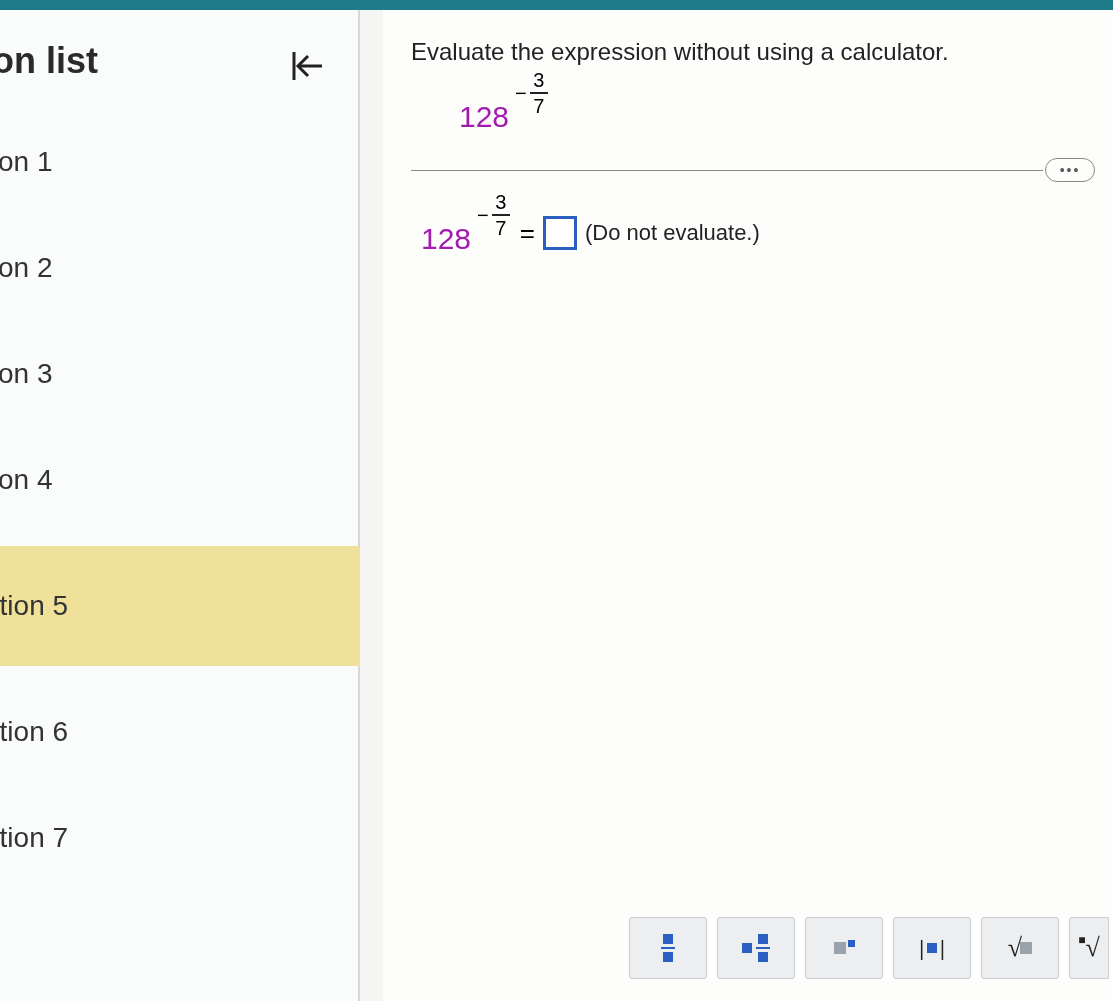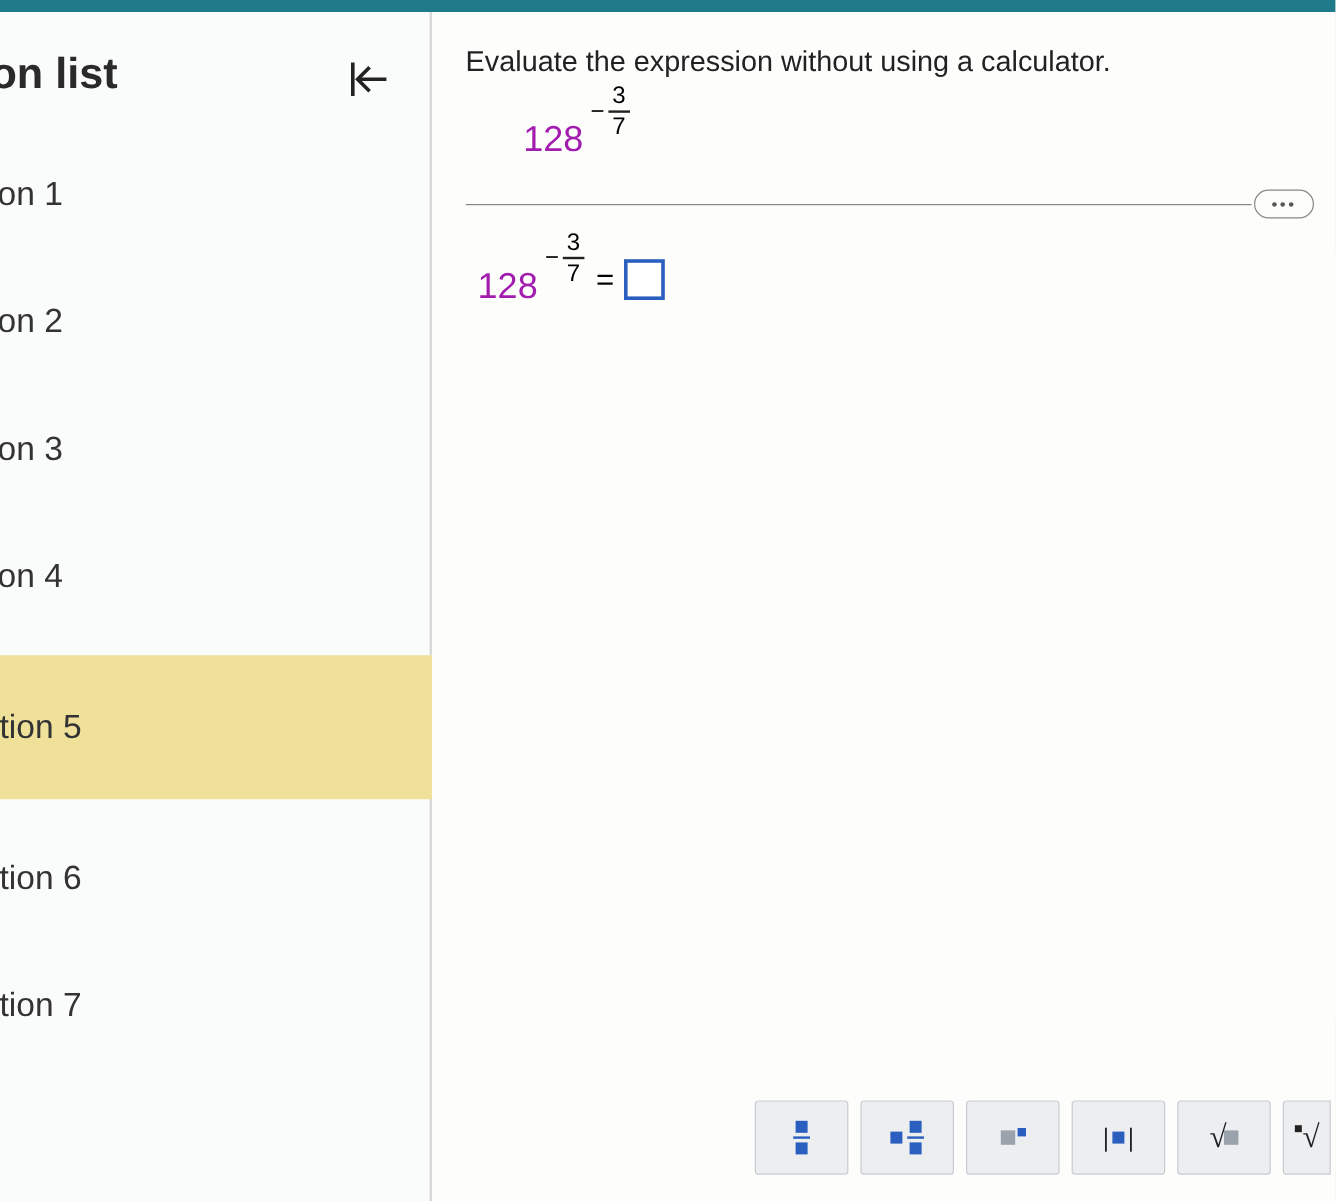--- a/index.html
+++ b/index.html
@@ -57,20 +57,21 @@
     font-weight: 300;
     color: #222;
     cursor: pointer;
     user-select: none;
   }
   .main {
     flex: 1;
     background: #fdfdfc;
     padding: 28px 20px 12px 28px;
     position: relative;
+    margin-left: 23px;
   }
   .prompt1 {
     font-size: 24px;
     color: #222;
   }
   .expr-block {
     margin: 22px 0 24px 48px;
     display: flex;
     align-items: flex-end;
   }
@@ -235,20 +236,21 @@
           <span class="minus">−</span>
           <span class="frac">
             <span class="num">3</span>
             <span class="bar"></span>
             <span class="den">7</span>
           </span>
         </span>
       </div>
       <span class="eq">=</span>
       <span class="answer-box"></span>
+      <span class="hint">(Do not evaluate.)</span>
     </div>
 
     <div class="toolbar">
       <div class="tbtn">
         <span class="ico-frac">
           <span class="bluebox"></span>
             <span class="barline"></span>
             <span class="bluebox"></span>
         </span>
       </div>

